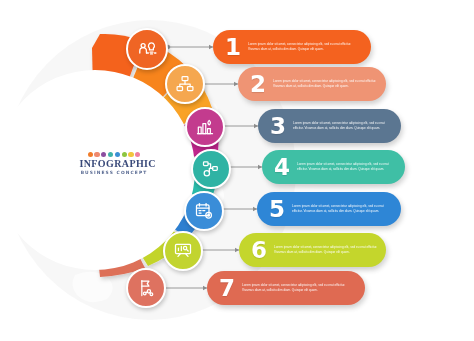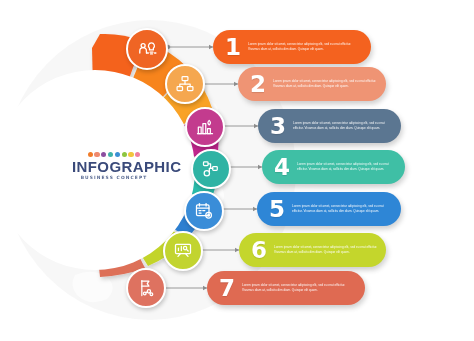--- a/index.html
+++ b/index.html
@@ -22,23 +22,23 @@
   .fan{position:absolute;left:0;top:0;width:474px;height:341px;}
 
   
   .logo{
     position:absolute;left:72px;top:152px;width:84px;
     text-align:center;z-index:40;
   }
   .logo-dots{display:flex;justify-content:center;gap:1.6px;margin-bottom:2px;}
   .logo-dot{width:5.2px;height:5.2px;border-radius:50%;}
   .logo-title{
-    font-size:15px;font-weight:bold;letter-spacing:.4px;
+    font-size:10px;font-weight:bold;letter-spacing:.4px;
     color:#3a4a7a;line-height:1;
-    font-family:Liberation Sans, sans-serif;
+    font-family:Liberation Serif, serif;
     text-align:right;
   }
   .logo-sub{
     font-size:4.4px;font-weight:bold;letter-spacing:1.1px;
     color:#5a6b93;margin-top:1.5px;line-height:1;
     font-family:"DejaVu Sans", sans-serif;
   }
 
   
   .row{position:absolute;height:34px;display:flex;align-items:center;z-index:30;}

